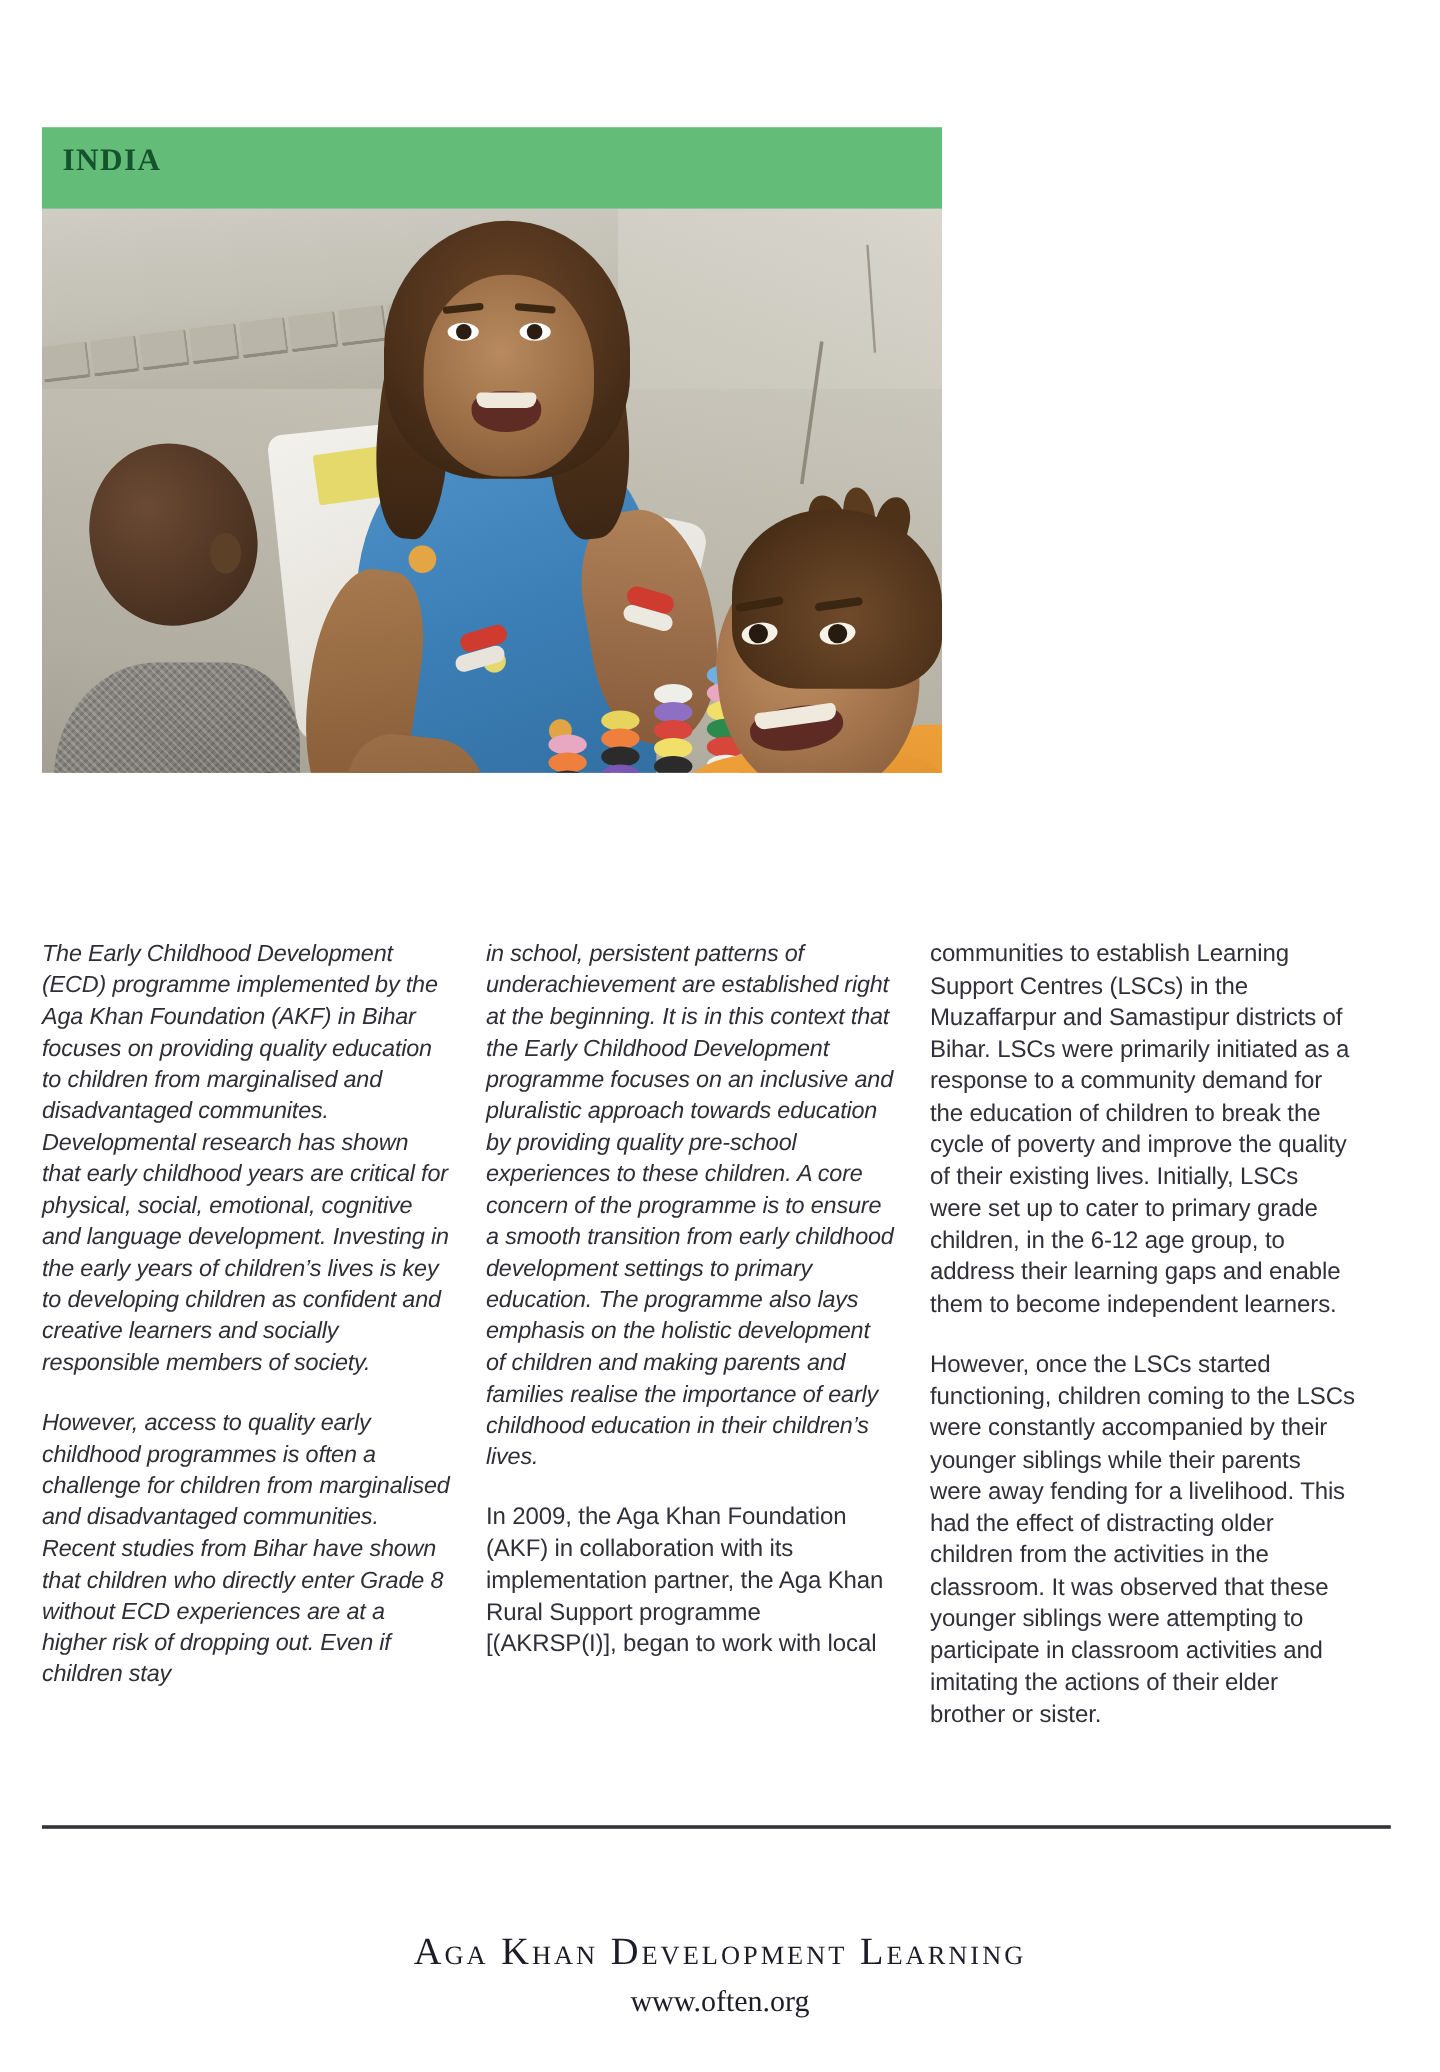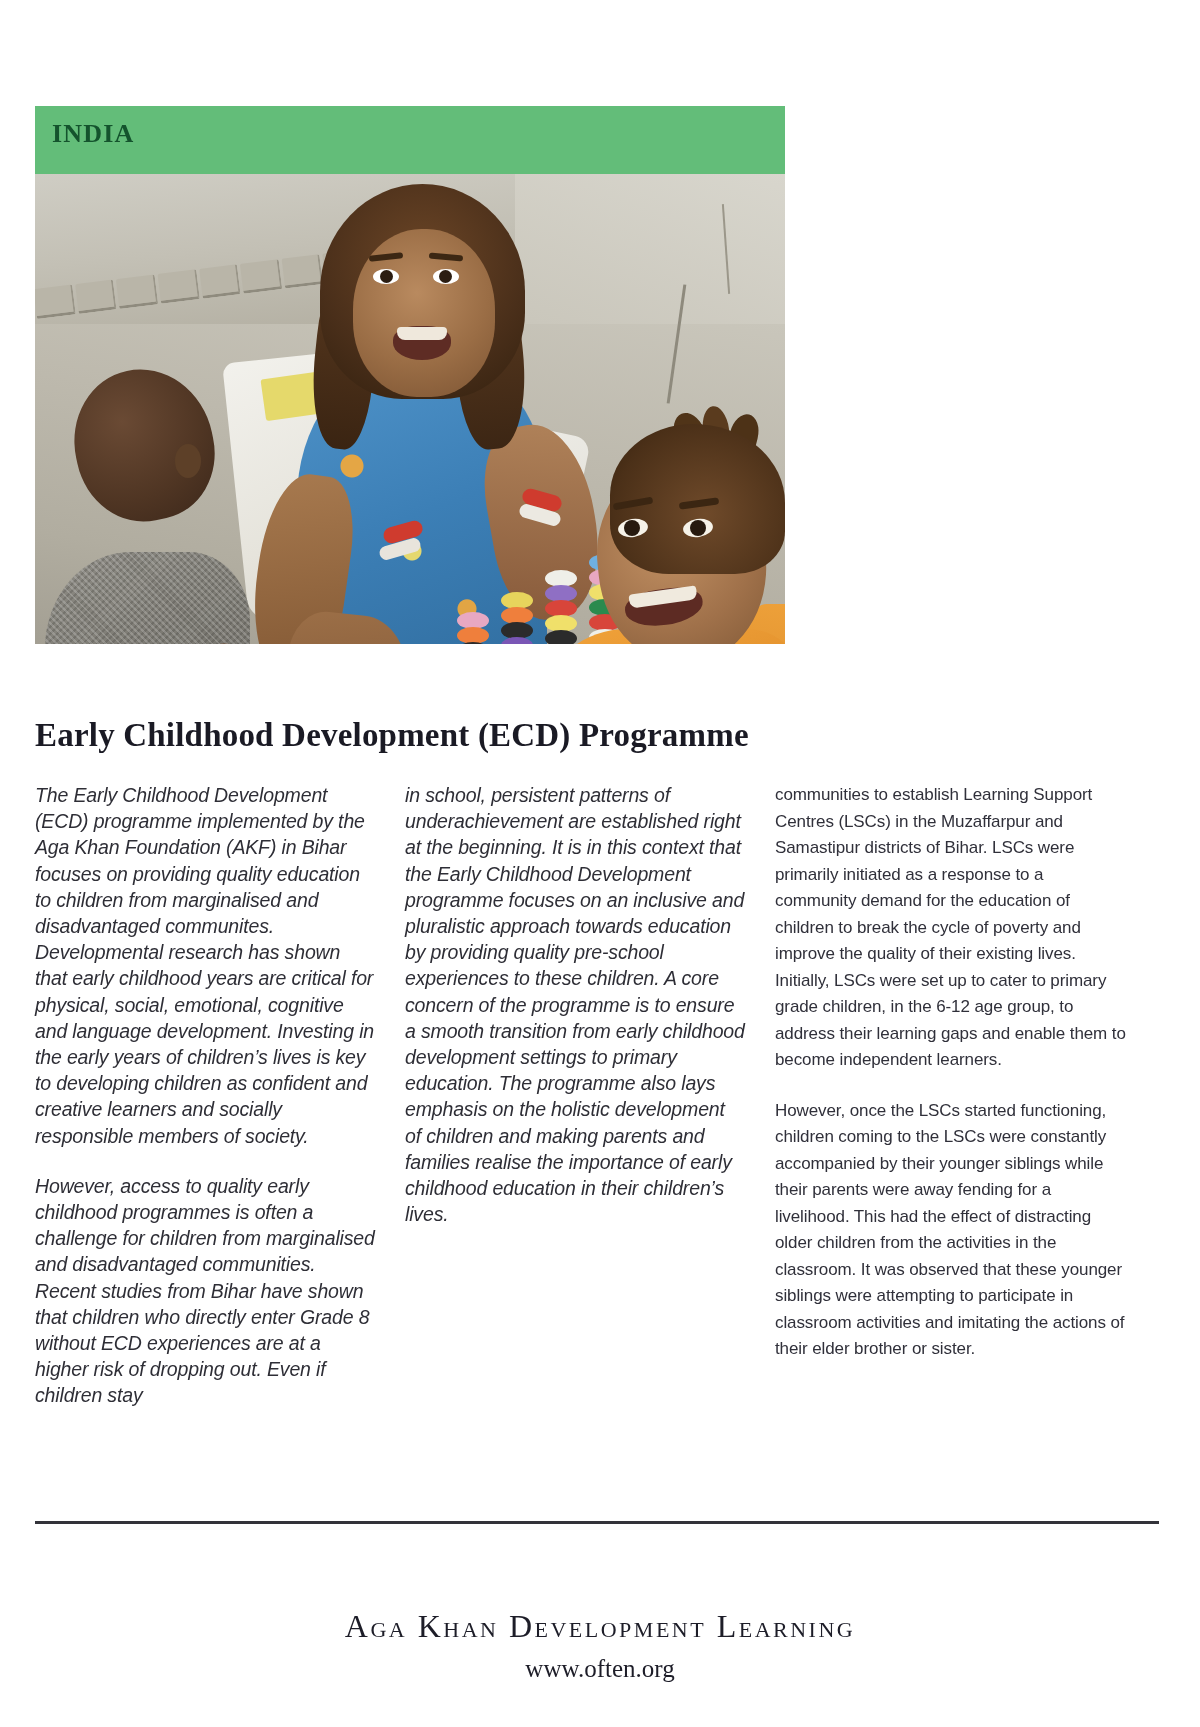--- a/index.html
+++ b/index.html
@@ -288,21 +288,21 @@
   }
   .col p.it {
     font-style: italic;
     font-size: 19.5px;
     line-height: 26.2px;
     letter-spacing: -0.15px;
     color: #2e2e36;
   }
   .col p.up {
     font-style: normal;
-    font-size: 17px;
+    font-size: 20px;
     line-height: 26.5px;
     letter-spacing: -0.1px;
     color: #30303a;
   }
   .subhead {
     margin: 0 0 26px 0;
     font-family: "Liberation Sans", sans-serif;
     font-weight: bold;
     font-size: 20px;
     line-height: 26px;
@@ -458,31 +458,31 @@
     <div class="ph-layer c3-brow r"></div>
     <div class="ph-layer c3-eye l"></div>
     <div class="ph-layer c3-eye r"></div>
     <div class="ph-layer c3-pupil l"></div>
     <div class="ph-layer c3-pupil r"></div>
     <div class="ph-layer c3-mouth"></div>
     <div class="ph-layer c3-teeth"></div>
 
   </div>
 
-  <h1 class="article-title">Early Childhood Development (ECD) Programme</h1>
 
   <div class="cols">
 
     <div class="col c1">
       <p class="it">The Early Childhood Development (ECD) programme implemented by the Aga Khan Foundation (AKF) in Bihar focuses on providing quality education to children from marginalised and disadvantaged communites. Developmental research has shown that early childhood years are critical for physical, social, emotional, cognitive and language development. Investing in the early years of children’s lives is key to developing children as confident and creative learners and socially responsible members of society.</p>
       <p class="it">However, access to quality early childhood programmes is often a challenge for children from marginalised and disadvantaged communities. Recent studies from Bihar have shown that children who directly enter Grade 8 without ECD experiences are at a higher risk of dropping out. Even if children stay</p>
     </div>
 
     <div class="col c2">
       <p class="it">in school, persistent patterns of underachievement are established right at the beginning. It is in this context that the Early Childhood Development programme focuses on an inclusive and pluralistic approach towards education by providing quality pre-school experiences to these children. A core concern of the programme is to ensure a smooth transition from early childhood development settings to primary education. The programme also lays emphasis on the holistic development of children and making parents and families realise the importance of early childhood education in their children’s lives.</p>
+      <p class="up">In 2009, the Aga Khan Foundation (AKF) in collaboration with its implementation partner, the Aga Khan Rural Support programme [(AKRSP(I)], began to work with local</p>
     </div>
 
     <div class="col c3">
       <p class="up">communities to establish Learning Support Centres (LSCs) in the Muzaffarpur and Samastipur districts of Bihar. LSCs were primarily initiated as a response to a community demand for the education of children to break the cycle of poverty and improve the quality of their existing lives. Initially, LSCs were set up to cater to primary grade children, in the 6-12 age group, to address their learning gaps and enable them to become independent learners.</p>
       <p class="up">However, once the LSCs started functioning, children coming to the LSCs were constantly accompanied by their younger siblings while their parents were away fending for a livelihood. This had the effect of distracting  older children from the activities in the classroom. It was observed that these younger siblings were attempting to participate in classroom activities and imitating the actions of their elder brother or sister.</p>
     </div>
 
   </div>
 
   <div class="rule"></div>

